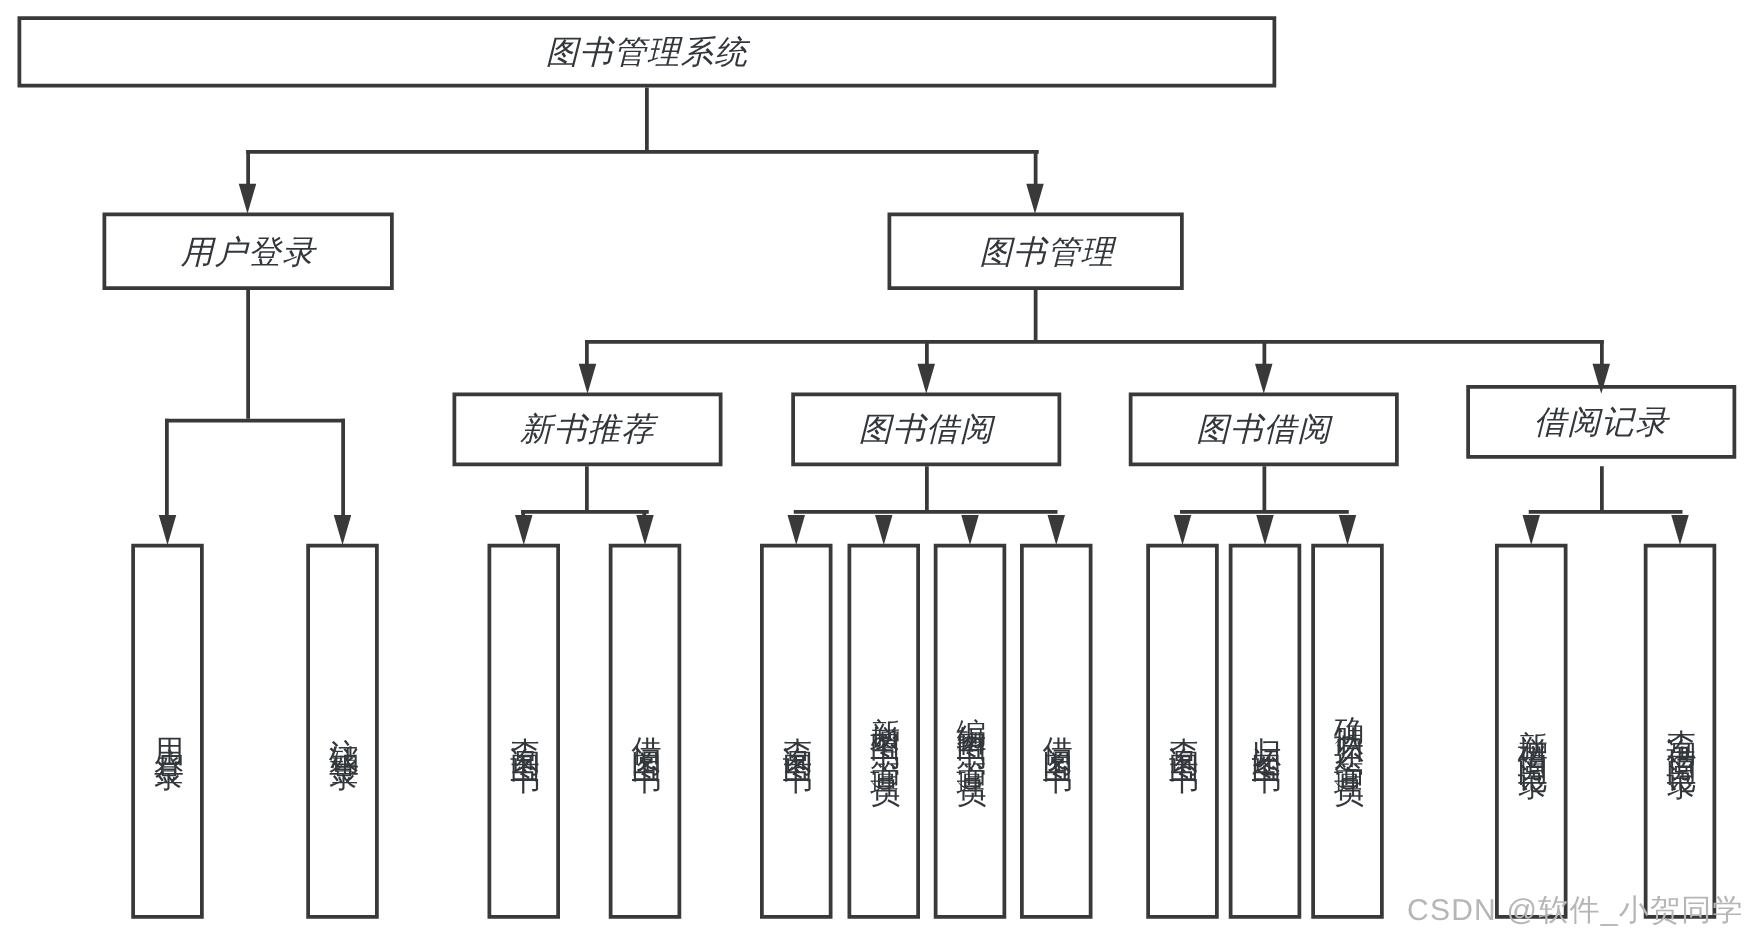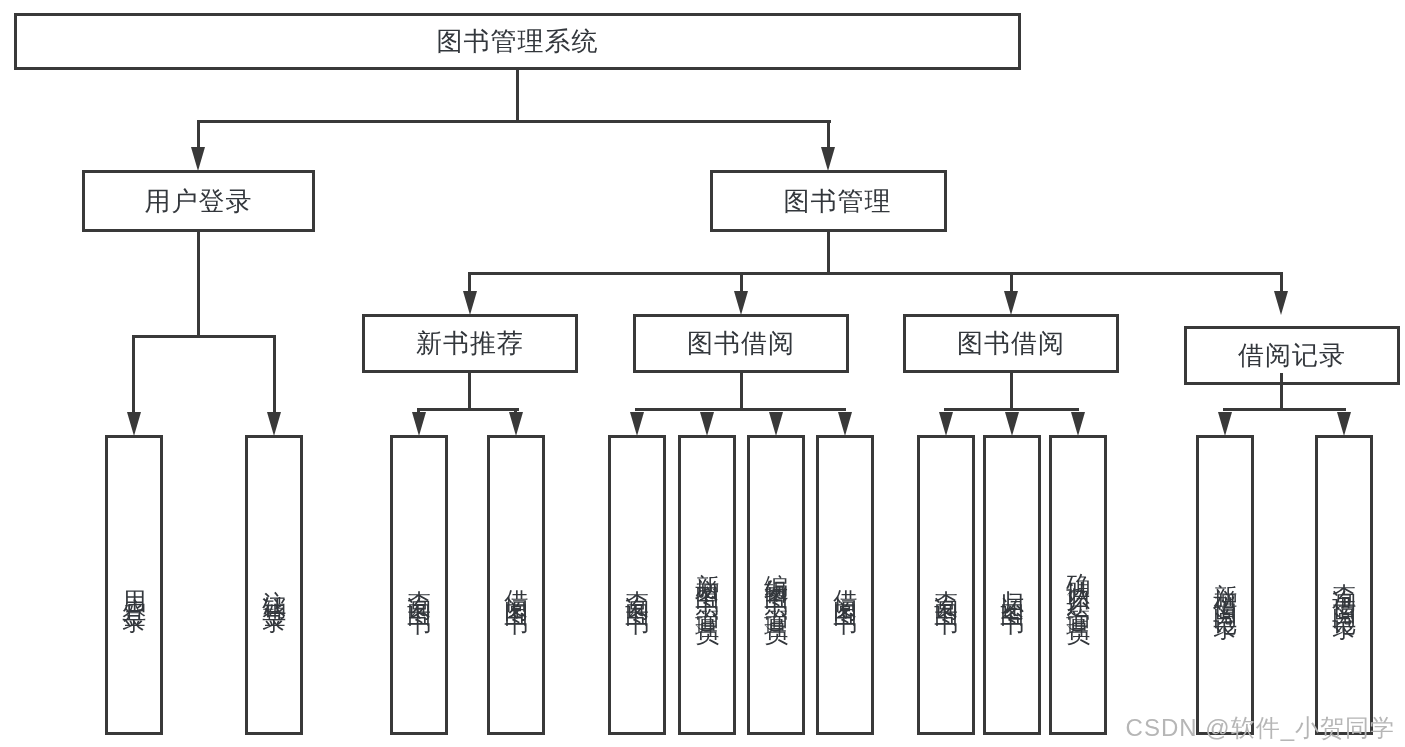--- a/index.html
+++ b/index.html
@@ -6,21 +6,21 @@
   .canvas {
     position:relative; width:1405px; height:747px; background:#ffffff;
     font-family:"Liberation Sans","DejaVu Sans",sans-serif; overflow:hidden;
   }
   .box {
     position:absolute; box-sizing:border-box;
     border:3px solid #393939; background:#ffffff;
     display:flex; align-items:center; justify-content:center;
     color:#33373c;
   }
-  .hbox { font-size:26px; letter-spacing:1px; }
+  .hbox { font-size:26px; letter-spacing:1px;font-style:italic; }
   .vt {
     writing-mode:vertical-rl; text-orientation:mixed;
     font-size:24px; letter-spacing:7px; line-height:1.1;
     color:#33373c;
   }
   .vline, .hline { position:absolute; background:#393939; }
   .arrow {
     position:absolute; width:0; height:0;
     border-left:7px solid transparent; border-right:7px solid transparent;
     border-top:24px solid #393939;
@@ -48,21 +48,21 @@
 
   <div class="box hbox" style="left:362px;top:314px;width:216px;height:59px;">
     <span>新书推荐</span>
   </div>
   <div class="box hbox" style="left:633px;top:314px;width:216px;height:59px;">
     <span>图书借阅</span>
   </div>
   <div class="box hbox" style="left:903px;top:314px;width:216px;height:59px;">
     <span>图书借阅</span>
   </div>
-  <div class="box hbox" style="left:1173px;top:326px;width:216px;height:59px;margin-left:11px;">
+  <div class="box hbox" style="left:1173px;top:308px;width:216px;height:59px;">
     <span>借阅记录</span>
   </div>
 
   <div class="box" style="left:105px;top:435px;width:58px;height:300px;">
     <span class="vt">用户登录</span>
   </div>
   <div class="box" style="left:245px;top:435px;width:58px;height:300px;">
     <span class="vt">注销登录</span>
   </div>
 

